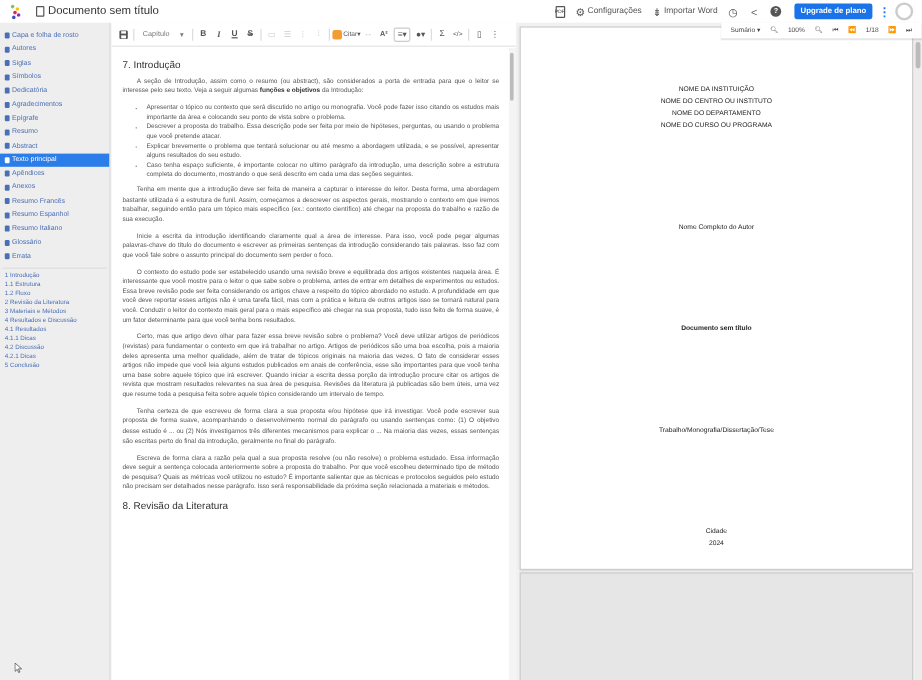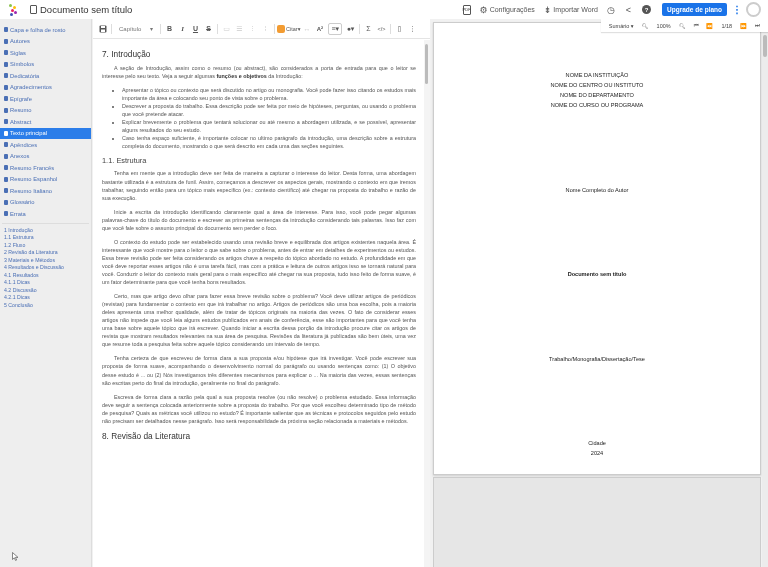--- a/index.html
+++ b/index.html
@@ -236,21 +236,20 @@
 
   <div class="editor">
     <h2 class="sec">7. Introdução</h2>
     <p class="para"><span>A seção de Introdução, assim como o resumo (ou abstract), são considerados a porta de entrada para que o leitor se interesse pelo seu texto. Veja a seguir algumas </span><b>funções e objetivos</b><span> da Introdução:</span></p>
     <ul class="bul">
       <li>Apresentar o tópico ou contexto que será discutido no artigo ou monografia. Você pode fazer isso citando os estudos mais importante da área e colocando seu ponto de vista sobre o problema.</li>
       <li>Descrever a proposta do trabalho. Essa descrição pode ser feita por meio de hipóteses, perguntas, ou usando o problema que você pretende atacar.</li>
       <li>Explicar brevemente o problema que tentará solucionar ou até mesmo a abordagem utilizada, e se possível, apresentar alguns resultados do seu estudo.</li>
       <li>Caso tenha espaço suficiente, é importante colocar no ultimo parágrafo da introdução, uma descrição sobre a estrutura completa do documento, mostrando o que será descrito em cada uma das seções seguintes.</li>
     </ul>
-    <h3 class="sub">1.1. Estrutura</h3>
     <p class="para">Tenha em mente que a introdução deve ser feita de maneira a capturar o interesse do leitor. Desta forma, uma abordagem bastante utilizada é a estrutura de funil. Assim, começamos a descrever os aspectos gerais, mostrando o contexto em que iremos trabalhar, seguindo então para um tópico mais específico (ex.: contexto científico) até chegar na proposta do trabalho e razão de sua execução.</p>
     <p class="para">Inicie a escrita da introdução identificando claramente qual a área de interesse. Para isso, você pode pegar algumas palavras-chave do título do documento e escrever as primeiras sentenças da introdução considerando tais palavras. Isso faz com que você fale sobre o assunto principal do documento sem perder o foco.</p>
     <p class="para">O contexto do estudo pode ser estabelecido usando uma revisão breve e equilibrada dos artigos existentes naquela área. É interessante que você mostre para o leitor o que sabe sobre o problema, antes de entrar em detalhes de experimentos ou estudos. Essa breve revisão pode ser feita considerando os artigos chave a respeito do tópico abordado no estudo. A profundidade em que você deve reportar esses artigos não é uma tarefa fácil, mas com a prática e leitura de outros artigos isso se tornará natural para você. Conduzir o leitor do contexto mais geral para o mais específico até chegar na sua proposta, tudo isso feito de forma suave, é um fator determinante para que você tenha bons resultados.</p>
     <p class="para">Certo, mas que artigo devo olhar para fazer essa breve revisão sobre o problema? Você deve utilizar artigos de periódicos (revistas) para fundamentar o contexto em que irá trabalhar no artigo. Artigos de periódicos são uma boa escolha, pois a maioria deles apresenta uma melhor qualidade, além de tratar de tópicos originais na maioria das vezes. O fato de considerar esses artigos não impede que você leia alguns estudos publicados em anais de conferência, esse são importantes para que você tenha uma base sobre aquele tópico que irá escrever. Quando iniciar a escrita dessa porção da introdução procure citar os artigos de revista que mostram resultados relevantes na sua área de pesquisa. Revisões da literatura já publicadas são bem úteis, uma vez que resume toda a pesquisa feita sobre aquele tópico considerando um intervalo de tempo.</p>
     <p class="para">Tenha certeza de que escreveu de forma clara a sua proposta e/ou hipótese que irá investigar. Você pode escrever sua proposta de forma suave, acompanhando o desenvolvimento normal do parágrafo ou usando sentenças como: (1) O objetivo desse estudo é ... ou (2) Nós investigamos três diferentes mecanismos para explicar o ... Na maioria das vezes, essas sentenças são escritas perto do final da introdução, geralmente no final do parágrafo.</p>
     <p class="para">Escreva de forma clara a razão pela qual a sua proposta resolve (ou não resolve) o problema estudado. Essa informação deve seguir a sentença colocada anteriormente sobre a proposta do trabalho. Por que você escolheu determinado tipo de método de pesquisa? Quais as métricas você utilizou no estudo? É importante salientar que as técnicas e protocolos seguidos pelo estudo não precisam ser detalhados nesse parágrafo. Isso será responsabilidade da próxima seção relacionada a materiais e métodos.</p>
     <h2 class="sec">8. Revisão da Literatura</h2>
   </div>
   <div class="scroll-v">
       <div class="thumb"></div>

